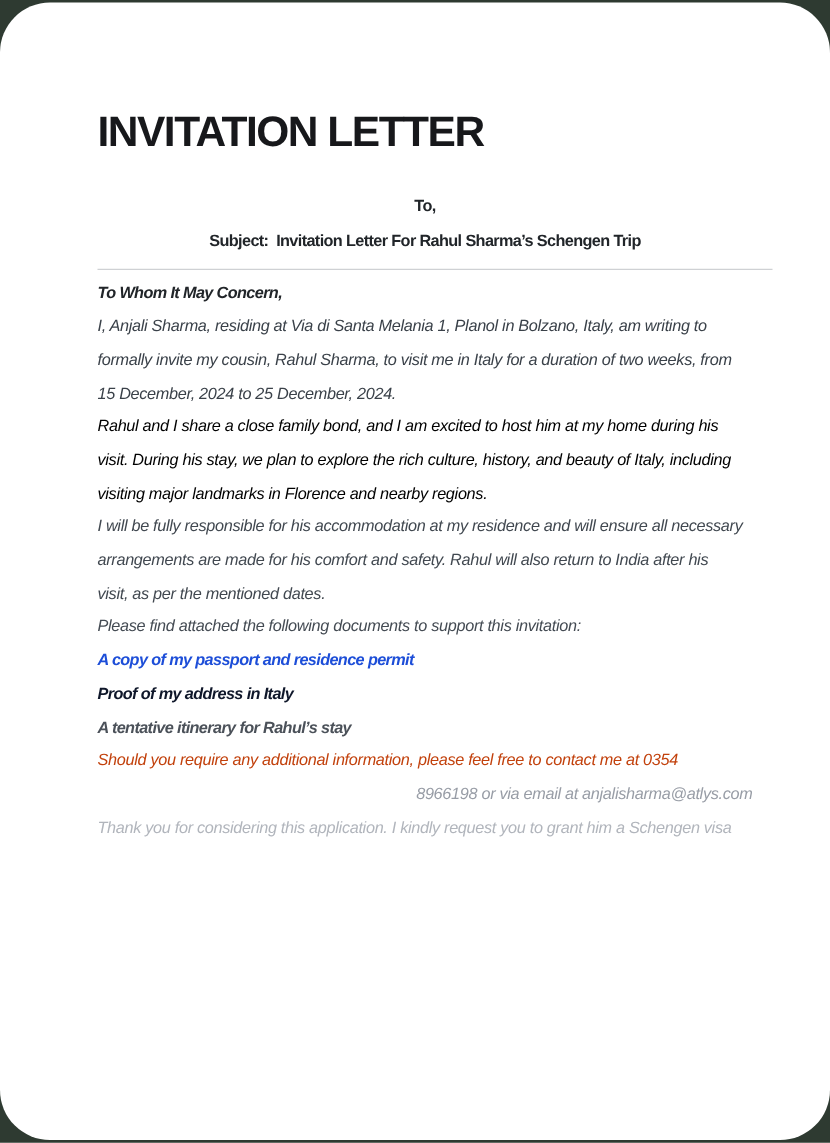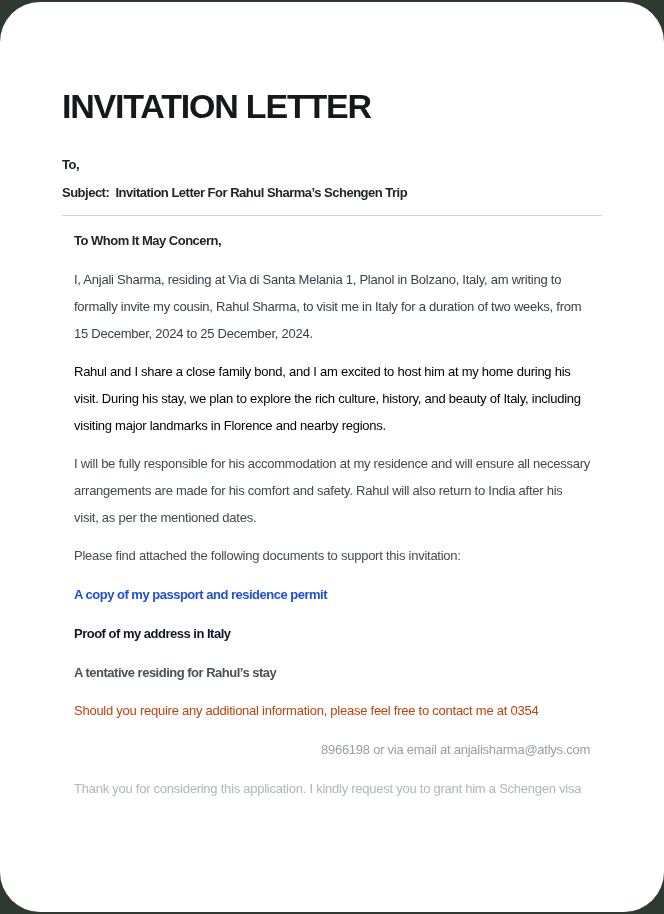--- a/index.html
+++ b/index.html
@@ -12,45 +12,45 @@
     width: 664px;
     height: 914px;
     background: var(--page_backdrop, #2e3a31);
     overflow: hidden;
   }
   .card {
     position: absolute;
     top: 2px; bottom: 2px; left: 0; right: 0;
     background: var(--card_background, #ffffff);
     border-radius: 40px;
-    padding: 86px 62px 0 62px;
+    padding: 86px 62px 0 78px;
     box-sizing: border-box;
   }
   .title {
     margin: 0 0 26px 0;
     font-size: 34px;
     line-height: 1.1;
     font-weight: 700;
     letter-spacing: -1.2px;
     color: var(--title_ink, #17181b);
     white-space: pre;
   }
-  .head { line-height: 27.5px; }
+  .head { line-height: 27.5px; text-align: center; }
   .head p { margin: 0; white-space: pre; }
   .b { font-weight: 700; letter-spacing: -0.5px; }
   .c-head { color: var(--heading_ink, #212529); }
   hr.divider {
     border: none;
     height: 1px;
     background: var(--divider, #cfd1d4);
     margin: 9px 0 5px 0;
     width: 540px;
   }
   .flow { line-height: 26.7px; font-size: 13px; }
-  .flow p { margin: 12px; white-space: pre; letter-spacing: -0.25px; }
+  .flow p { margin: 0; white-space: pre; letter-spacing: -0.25px; font-style: italic; }
   .flow p.b { letter-spacing: -0.5px; }
   .head { font-size: 13px; }
   .c-body   { color: var(--body_ink, #3a4149); }
   .c-body2  { color: #000000; }
   .c-body3  { color: #414850; }
   .c-intro  { color: #444b53; }
   .c-doc1   { color: #1d4ed8; }
   .c-doc2   { color: #0f172a; }
   .c-doc3   { color: #4b5159; }
   .c-contact1 { color: #c2410c; }
@@ -81,20 +81,20 @@
 15 December, 2024 to 25 December, 2024.</p>
       <p class="c-body2">Rahul and I share a close family bond, and I am excited to host him at my home during his
 visit. During his stay, we plan to explore the rich culture, history, and beauty of Italy, including
 visiting major landmarks in Florence and nearby regions.</p>
       <p class="c-body3">I will be fully responsible for his accommodation at my residence and will ensure all necessary
 arrangements are made for his comfort and safety. Rahul will also return to India after his
 visit, as per the mentioned dates.</p>
       <p class="c-intro">Please find attached the following documents to support this invitation:</p>
       <p class="b c-doc1">A copy of my passport and residence permit</p>
       <p class="b c-doc2">Proof of my address in Italy</p>
-      <p class="b c-doc3">A tentative residing for Rahul’s stay</p>
+      <p class="b c-doc3">A tentative itinerary for Rahul’s stay</p>
       <p class="c-contact1">Should you require any additional information, please feel free to contact me at 0354</p>
       <p class="c-contact2">8966198 or via email at anjalisharma@atlys.com</p>
       <p class="c-thanks1">Thank you for considering this application. I kindly request you to grant him a Schengen visa</p>
     </div>
 
   </div>
 </div>
 
 </body></html>

